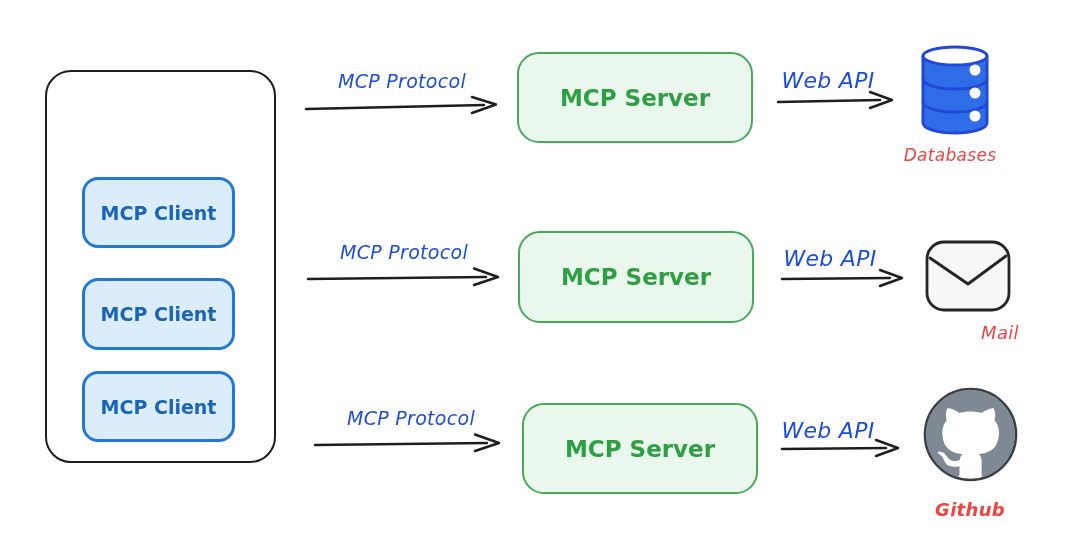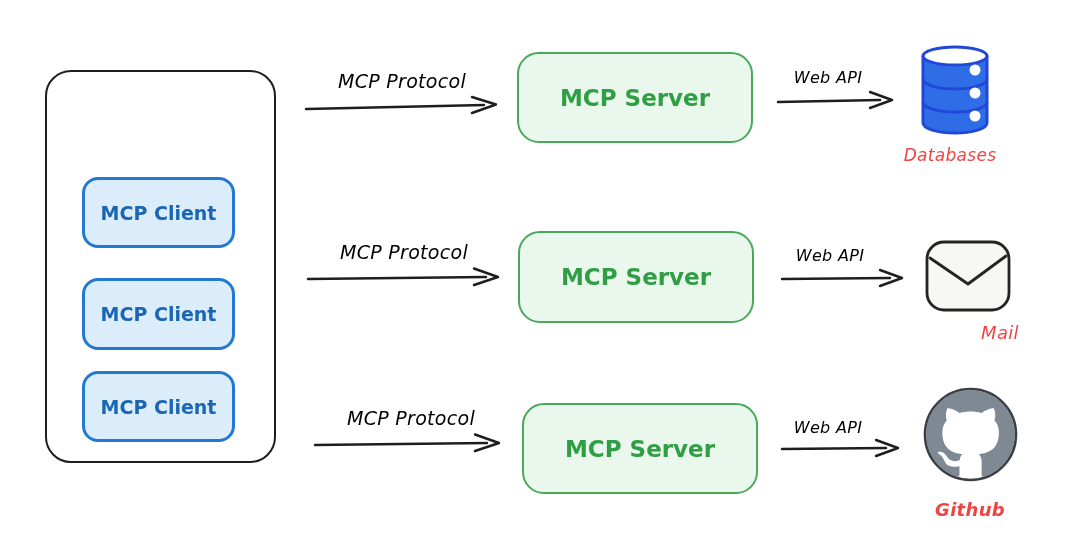--- a/index.html
+++ b/index.html
@@ -81,31 +81,31 @@
     stroke-linejoin: round;
     fill: none;
   }
   .hand-label {
     position: absolute;
     text-align: center;
     font-family: "DejaVu Sans", sans-serif;
     font-style: italic;
     font-size: 19px;
     letter-spacing: 0.3px;
-    color: #000000;
+    color: #1d4ed8;
     white-space: nowrap;
   }
   .proto-label-1 { left: 304px; top: 70px;  width: 196px; }
   .proto-label-2 { left: 306px; top: 241px; width: 196px; }
   .proto-label-3 { left: 313px; top: 407px; width: 196px; }
   .proto-arrow-1 { left: 304px; top: 94px; }
   .proto-arrow-2 { left: 306px; top: 265px; }
   .proto-arrow-3 { left: 313px; top: 431px; }
 
-  .api-label { font-size: 16px; }
+  .api-label { font-size: 22px; }
   .api-label-1 { left: 770px; top: 68px;  width: 116px; }
   .api-label-2 { left: 772px; top: 246px; width: 116px; }
   .api-label-3 { left: 770px; top: 418px; width: 116px; }
   .api-arrow-1 { left: 776px; top: 88px; }
   .api-arrow-2 { left: 780px; top: 266px; }
   .api-arrow-3 { left: 780px; top: 436px; }
 
   
   .icon { position: absolute; }
   .db-icon     { left: 919px; top: 44px; }

